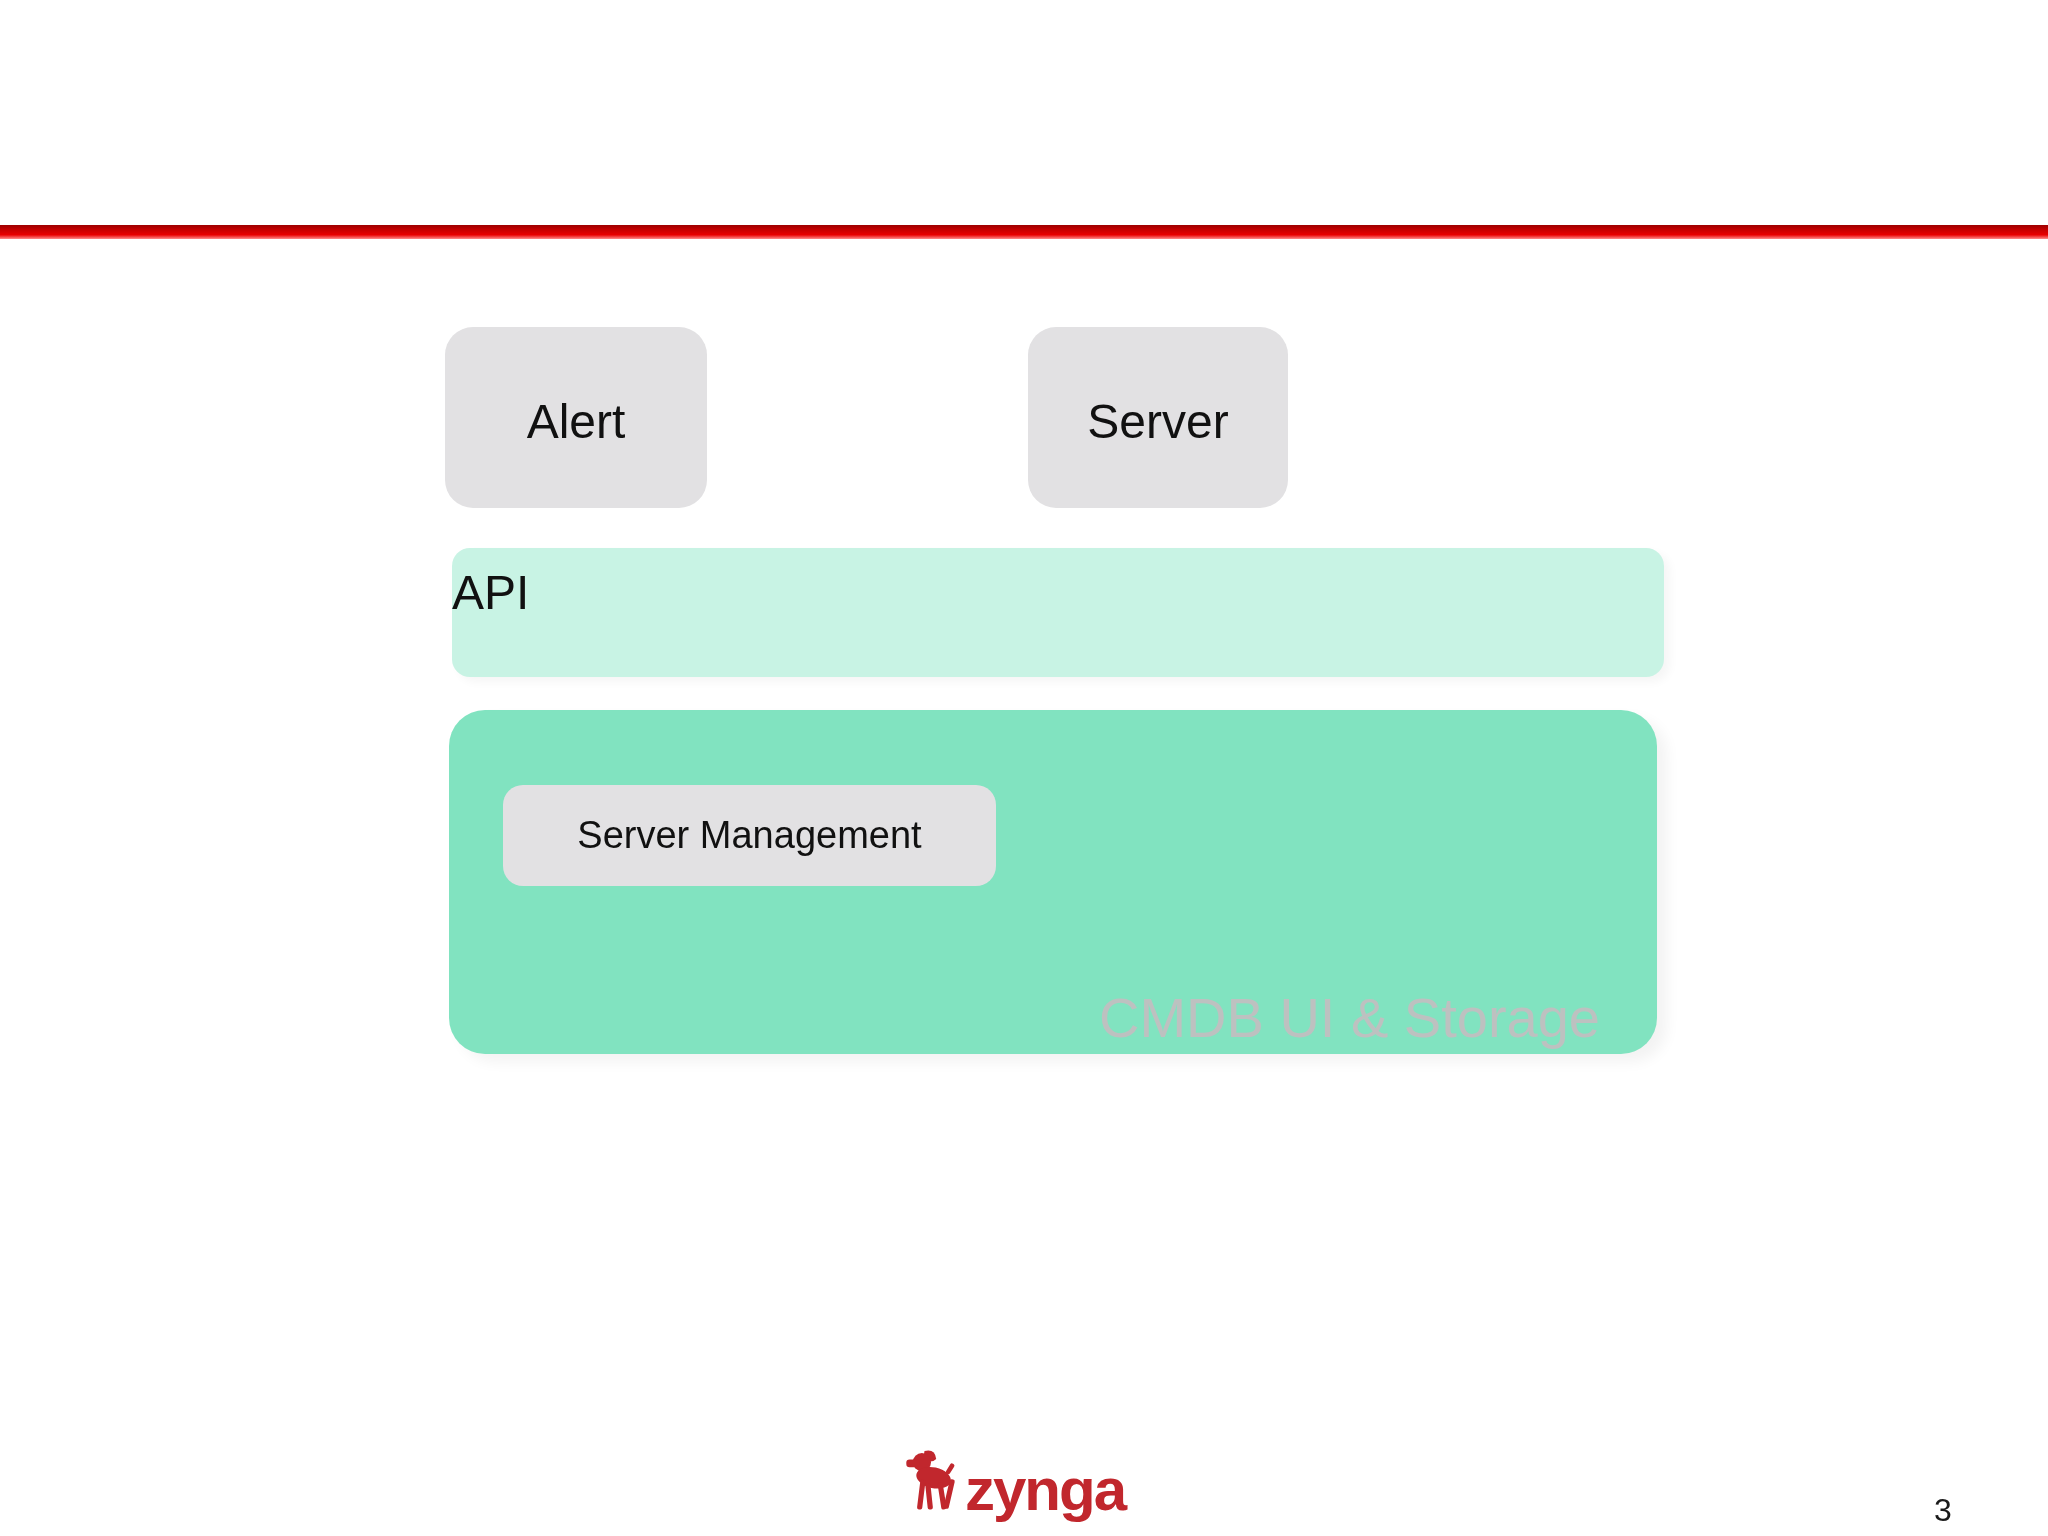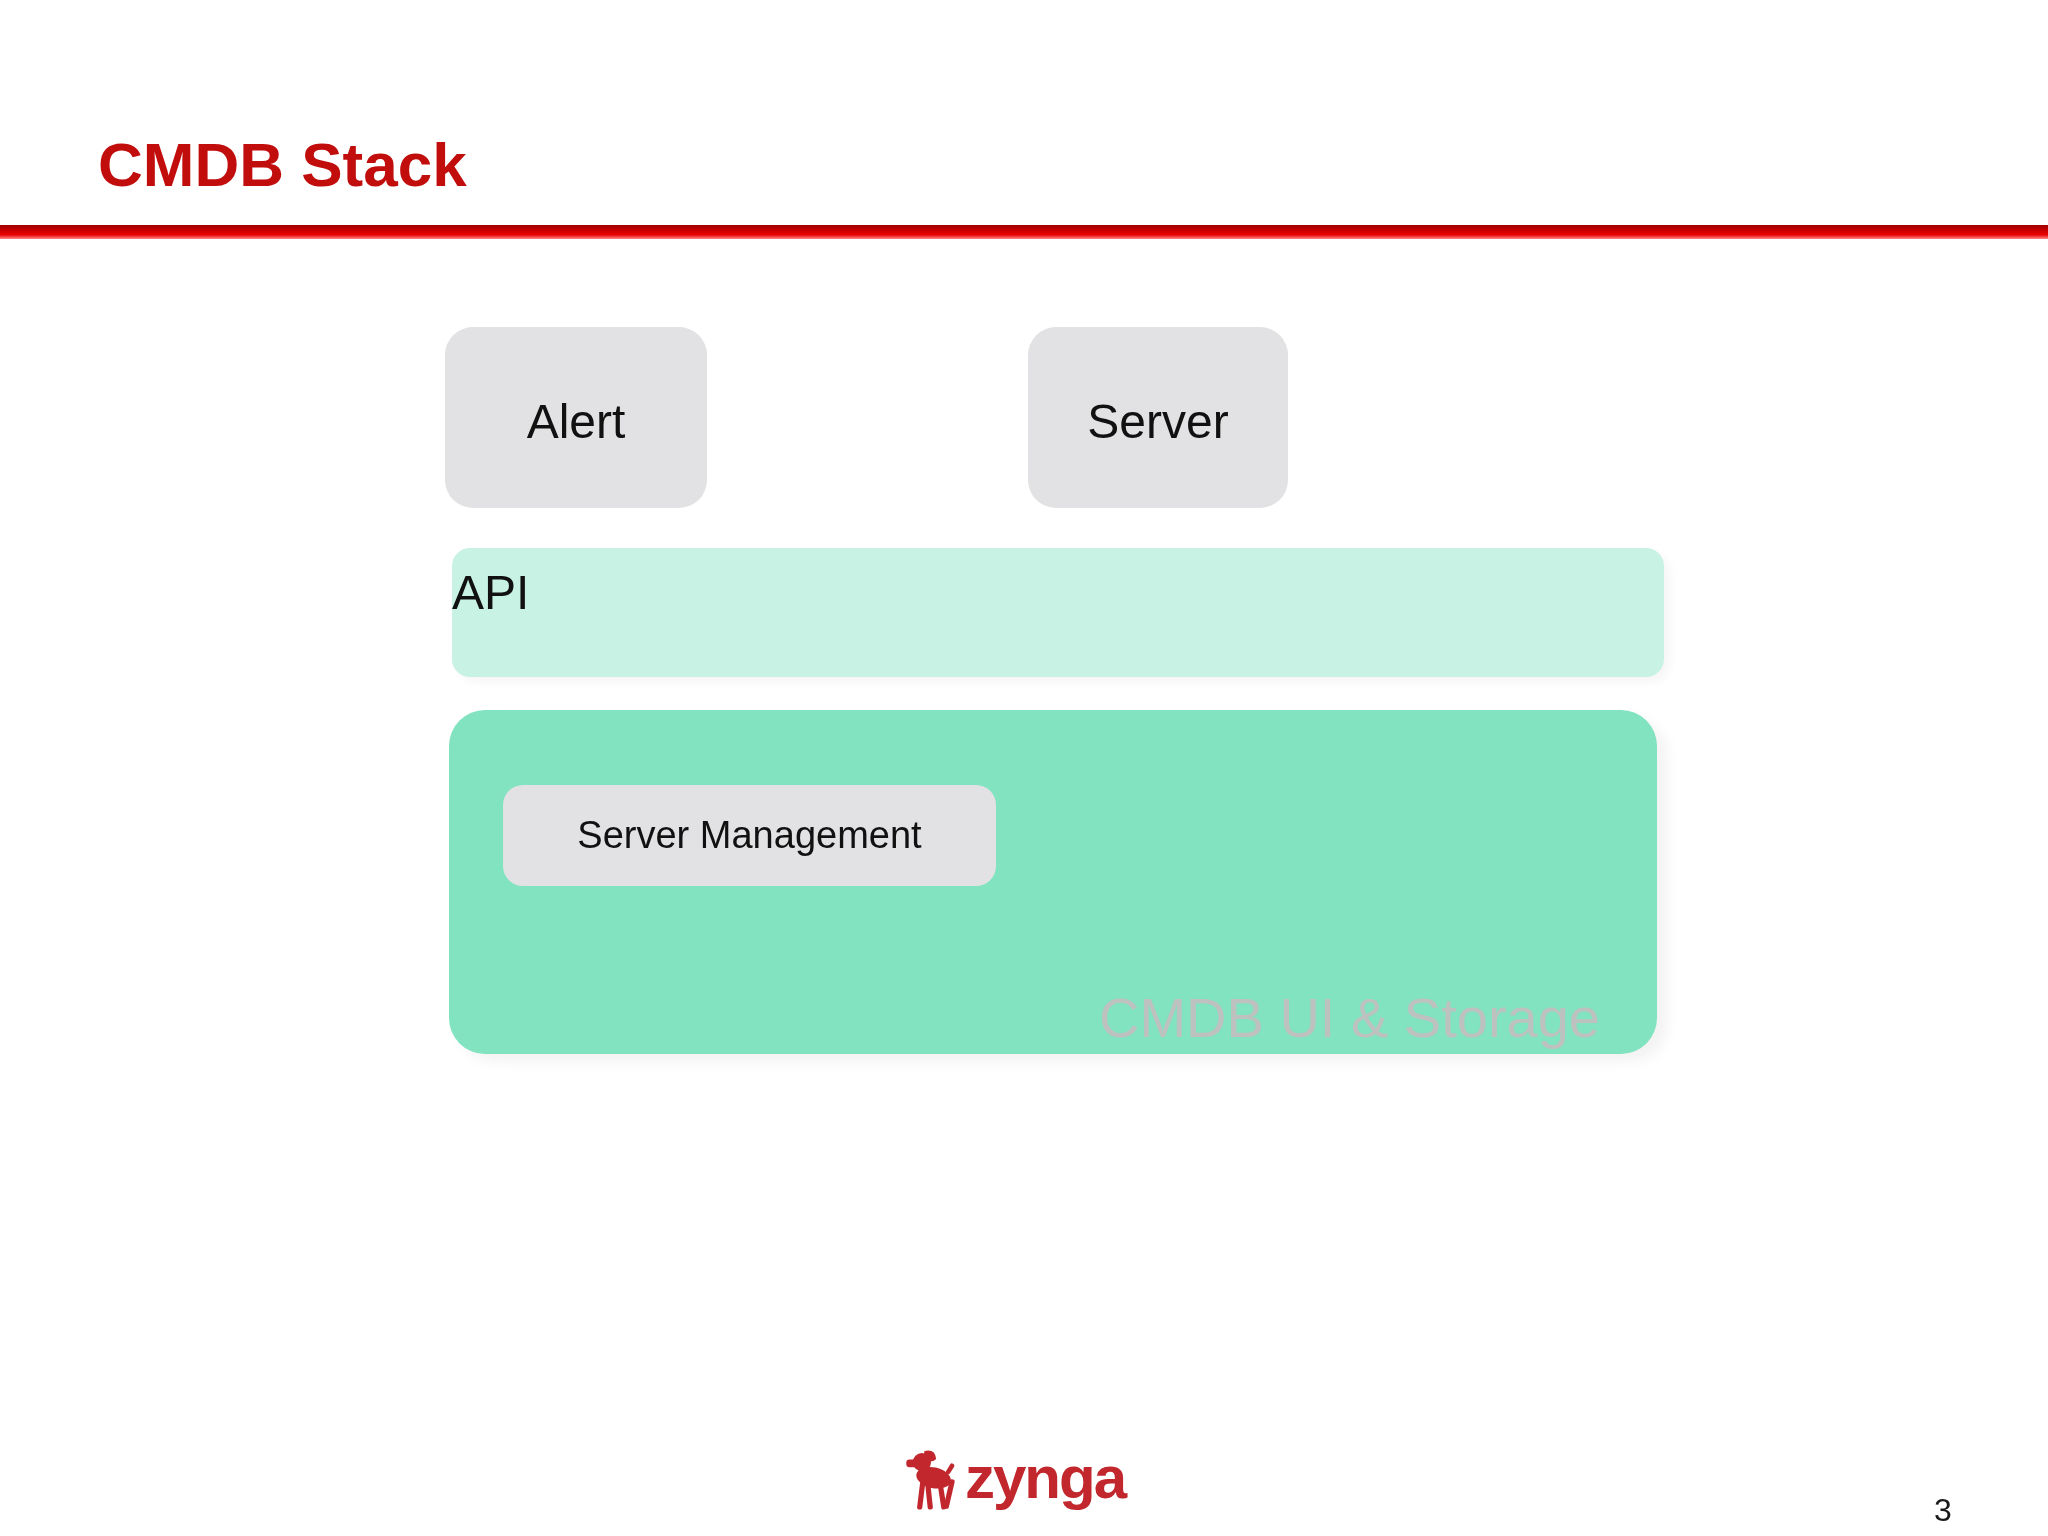--- a/index.html
+++ b/index.html
@@ -54,33 +54,32 @@
     box-shadow:8px 6px 12px rgba(0,0,0,0.05);
   }
   .base-box .lbl{font-size:46px;line-height:56px;color:#ffffff;}
   .footer-logo{
     position:absolute;left:905px;top:1444px;height:70px;
     display:flex;align-items:flex-start;gap:8px;
   }
   .dog{width:52px;height:66px;margin-top:4px;}
   .wordmark{
     font-size:60px;font-weight:bold;letter-spacing:-2px;line-height:64px;
-    color:var(--logo-red,#c1272d);margin-top:2px;
+    color:var(--logo-red,#c1272d);margin-top:14px;
   }
   .page-number{
     position:absolute;left:1934px;top:1492px;
     font-size:32px;color:#1a1a1a;
   }
 </style>
 </head>
 <body>
 
 <div class="slide">
 
-  <div class="title">CMDB Stack</div>
   <div class="title-rule"></div>
 
   <div class="top-box box-alert">
     <div class="lbl">Alert</div>
   </div>
   <div class="top-box box-monitor">
     <div class="lbl">Server</div>
   </div>
 
   <div class="api-box">

